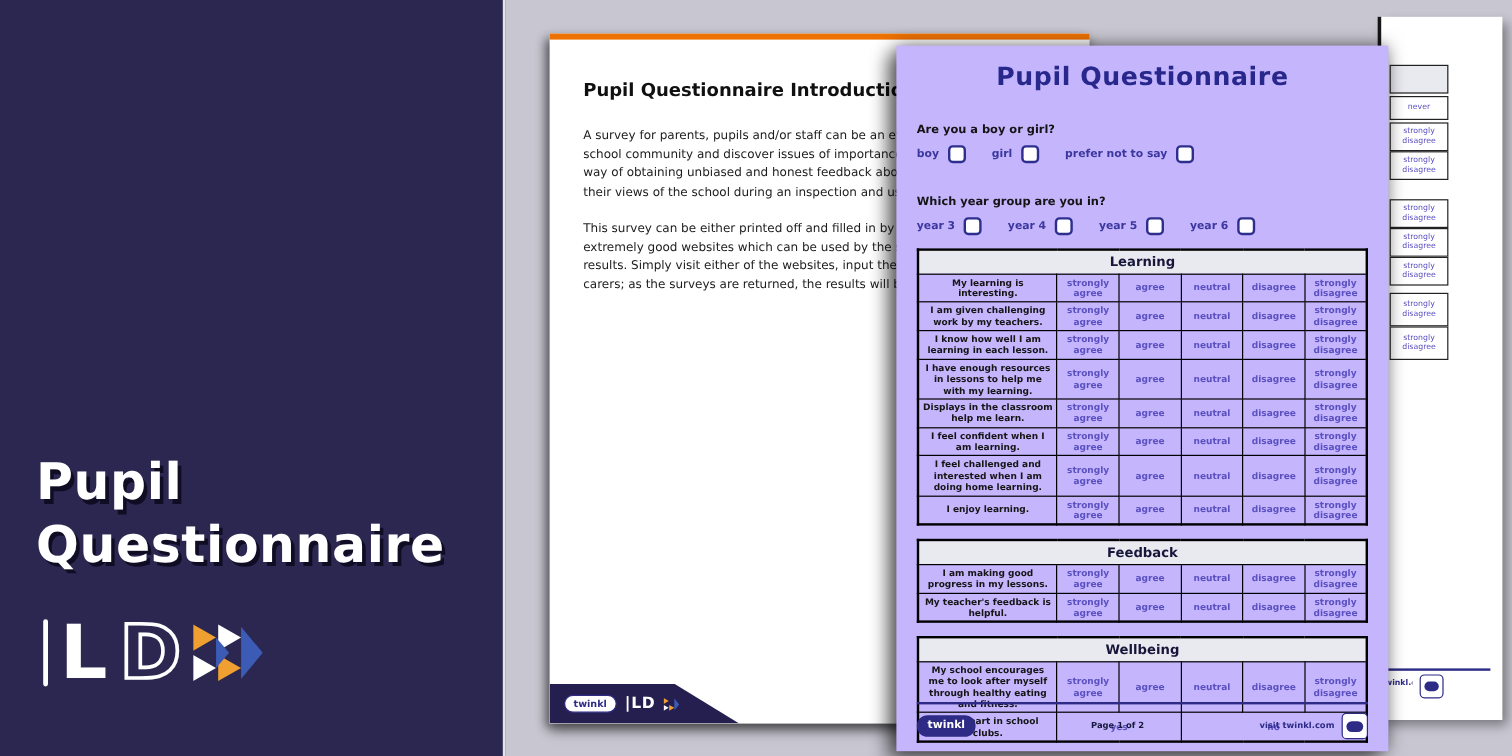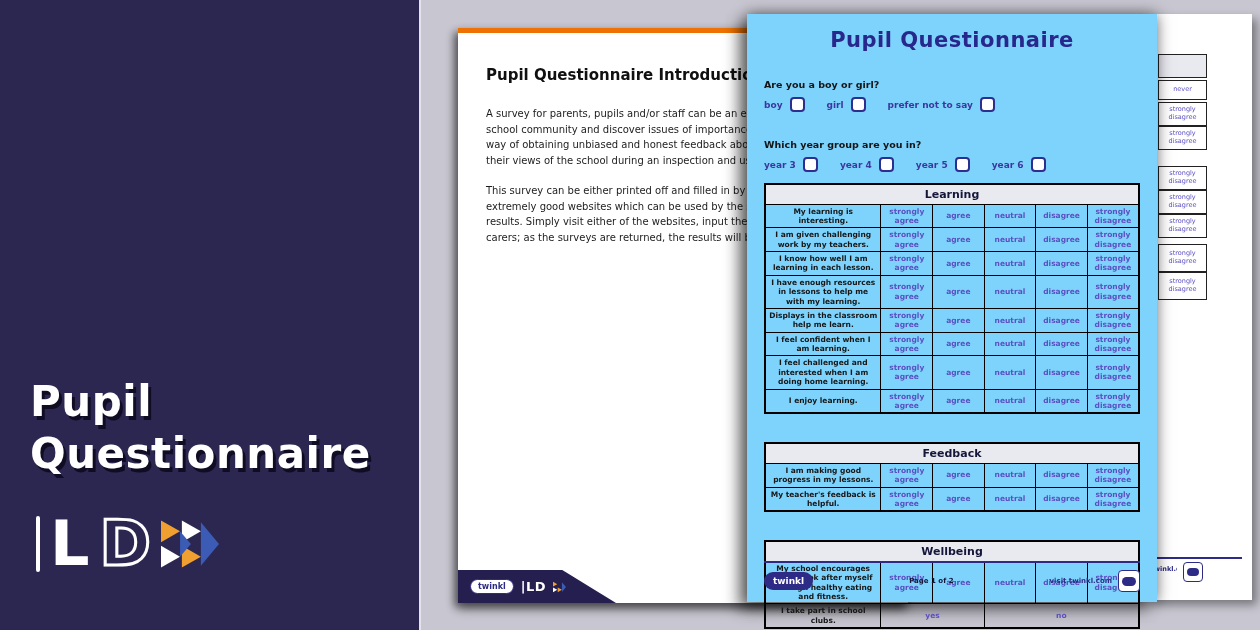--- a/index.html
+++ b/index.html
@@ -43,33 +43,33 @@
                justify-content:center; text-align:center; padding:1px; }
   .back-cell.hdr { background:#e9e9f0; }
   .back-footer-line { position:absolute; left:0; right:10px; top:543px; border-top:2px solid #2d2b85; }
   .back-visit { position:absolute; left:0; top:551px; width:26px; overflow:hidden; color:#2d2b85;
                 font-size:6.5px; font-weight:700; white-space:nowrap; }
   .back-badge { position:absolute; left:32px; top:548px; width:20px; height:20px; border:1.5px solid #2d2b85;
                 border-radius:4px; background:#fff; display:flex; align-items:center; justify-content:center; }
   .back-badge .dot { width:12px; height:8px; background:#2d2b85; border-radius:4px; }
 
   
-  .page-main { position:absolute; left:747px; top:14px; width:410px; height:588px; background:#7dd3fc;
+  .page-main { position:absolute; left:747px; top:38px; width:410px; height:588px; background:#c4b5fd;
                box-shadow:0 0 14px rgba(0,0,0,.55), -9px 8px 14px rgba(0,0,0,.45); z-index:3;
                padding:12px 17px 0 17px; }
   .main-title { text-align:center; color:#28288c; font-size:21px; font-weight:800; letter-spacing:.5px; margin-top:2px; }
   .qblock { margin-top:9px; }
   .qlabel { font-size:9.5px; font-weight:700; color:#141414;margin-top:27px; }
   .optrow { display:flex; align-items:center; gap:22px; margin-top:7px; }
   .opt { display:flex; align-items:center; gap:7px;justify-content:flex-end; }
   .opt-label { font-size:9px; font-weight:700; color:#3c379e; }
   .cb { width:15px; height:15px; border:2px solid #2e2e8f; border-radius:4px; background:#fff; }
 
   .sections { margin-top:11px; }
-  table.qtable { width:100%; border-collapse:collapse; border:2px solid #000; margin-bottom:28px; }
+  table.qtable { width:100%; border-collapse:collapse; border:2px solid #000; margin-bottom:11px; }
   table.qtable th { background:#e9e9f0; border:1px solid #000; font-size:11px; font-weight:700;
                     color:#16163a; height:20px; text-align:center; }
   table.qtable td { border:1px solid #000; font-size:7.5px; line-height:1.25; height:22px; padding:2px 3px; }
   td.qcell { width:31%; font-weight:700; color:#161616; text-align:center; }
   td.ocell { width:13.8%; color:#5b50c0; text-align:center; font-weight:700; }
   td.wide { text-align:center; color:#5b50c0; font-weight:700; }
 
   .main-footer { position:absolute; left:17px; right:17px; bottom:10px; border-top:2px solid #2d2b85;
                  padding-top:7px; display:flex; align-items:center; }
   .twinkl-pill-dark { background:#2d2b85; color:#fff; font-size:9px; font-weight:700;

